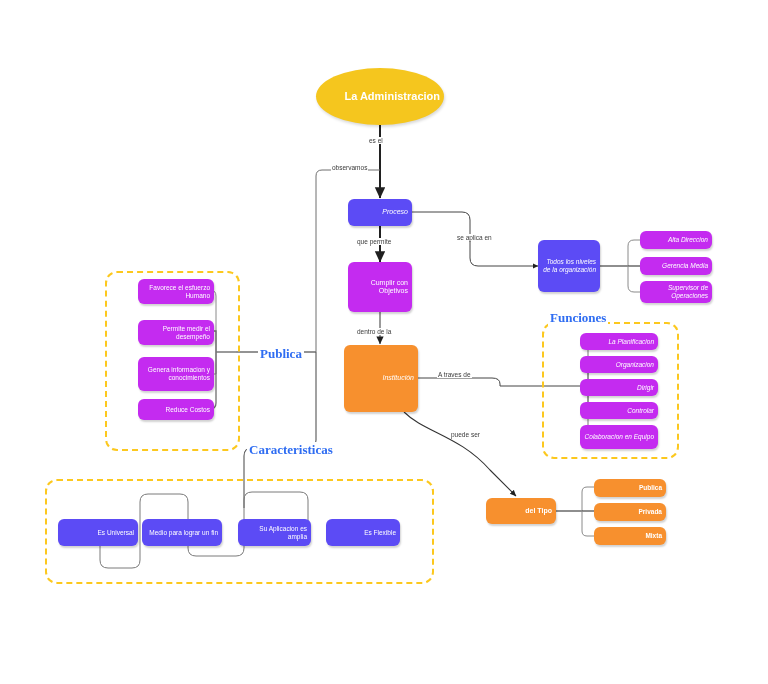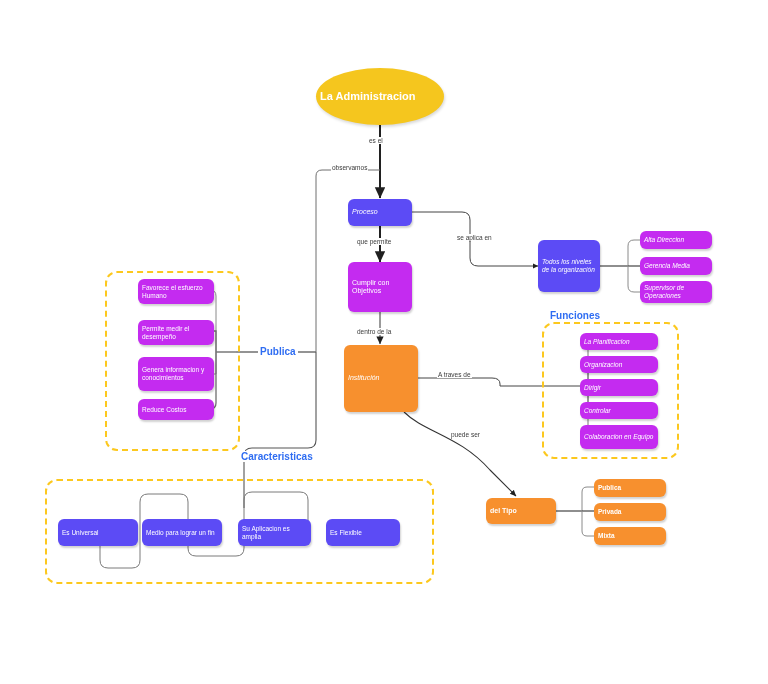--- a/index.html
+++ b/index.html
@@ -24,21 +24,21 @@
     width: 768px;
     height: 684px;
     pointer-events: none;
   }
   .node {
     position: absolute;
     box-sizing: border-box;
     display: flex;
     align-items: center;
     justify-content: center;
-    text-align: left;
+    text-align: right;
     color: #ffffff;
     border-radius: 6px;
     line-height: 1.18;
     padding: 2px 4px;
     box-shadow: 1px 2px 2px rgba(0,0,0,0.18);
     z-index: 3;
   }
   .node span { display: block; width: 100%; }
   .root {
     border-radius: 50%;
@@ -51,26 +51,27 @@
     color: #3a3a3a;
     font-size: 6.5px;
     white-space: nowrap;
     background: #ffffff;
     padding: 0 1px;
     z-index: 4;
   }
   .group-label {
     position: absolute;
     color: #2f6df2;
-    font-size: 10px;
+    font-size: 13px;
     font-weight: bold;
     white-space: nowrap;
     background: #ffffff;
     padding: 0 2px;
     z-index: 4;
+    font-family: Liberation Serif, serif;
   }
   .dashbox {
     position: absolute;
     box-sizing: border-box;
     border: 2.5px dashed #fcc81e;
     border-radius: 12px;
     z-index: 1;
   }
 </style>
 </head>
@@ -194,21 +195,21 @@
   <div class="node" style="left:138px; top:320px; width:76px; height:25px; background:#c42bf0; font-size:6.5px;">
     <span>Permite medir el desempeño</span>
   </div>
   <div class="node" style="left:138px; top:357px; width:76px; height:34px; background:#c42bf0; font-size:6.5px;">
     <span>Genera informacion y conocimientos</span>
   </div>
   <div class="node" style="left:138px; top:399px; width:76px; height:21px; background:#c42bf0; font-size:6.5px;">
     <span>Reduce Costos</span>
   </div>
 
-  <div class="group-label" style="left:239px; top:442px;margin-top:9px;">Caracteristicas</div>
+  <div class="group-label" style="left:247px; top:442px;">Caracteristicas</div>
   <div class="node" style="left:58px; top:519px; width:80px; height:27px; background:#5c4bf5; font-size:6.5px;">
     <span>Es Universal</span>
   </div>
   <div class="node" style="left:142px; top:519px; width:80px; height:27px; background:#5c4bf5; font-size:6.5px;">
     <span>Medio para lograr un fin</span>
   </div>
   <div class="node" style="left:238px; top:519px; width:73px; height:27px; background:#5c4bf5; font-size:6.5px;">
     <span>Su Aplicacion es amplia</span>
   </div>
   <div class="node" style="left:326px; top:519px; width:74px; height:27px; background:#5c4bf5; font-size:6.5px;">

